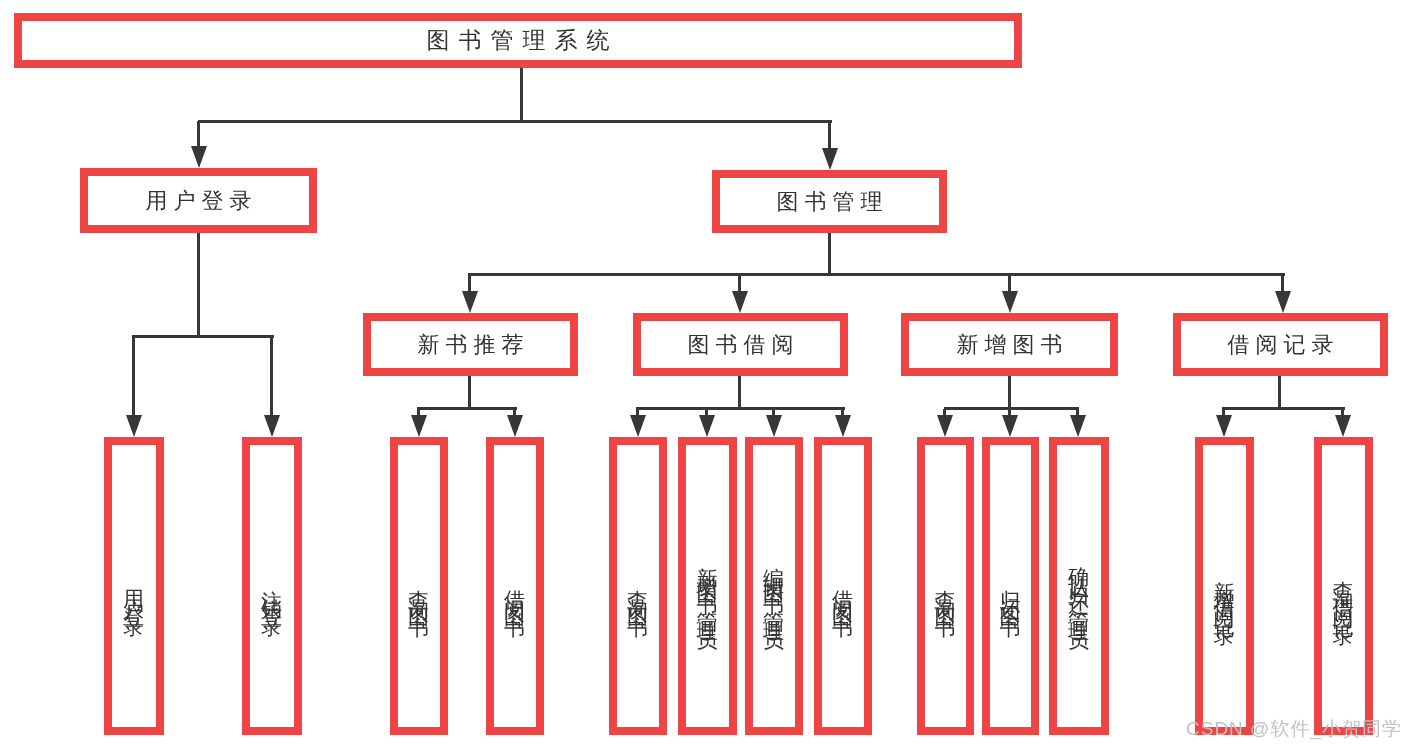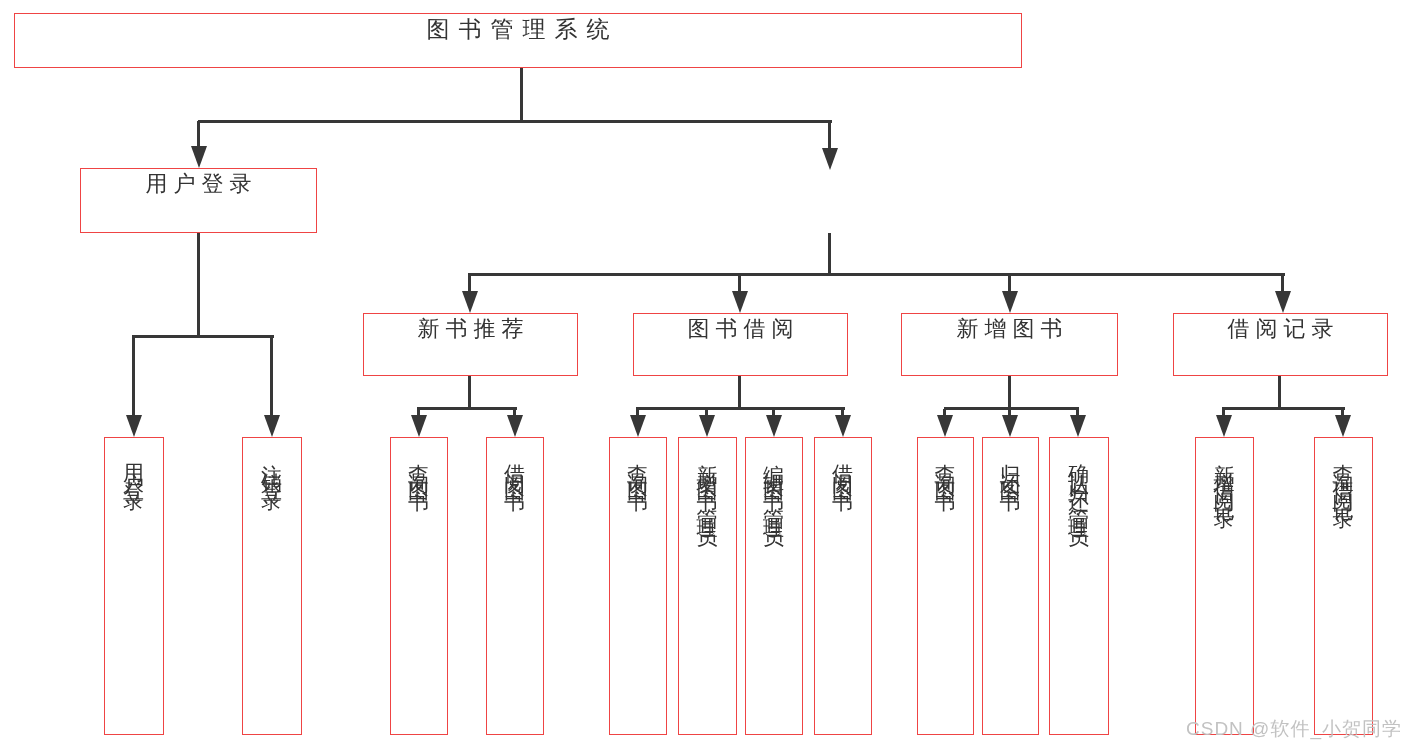--- a/index.html
+++ b/index.html
@@ -1,22 +1,22 @@
 <!DOCTYPE html>
 <html><head>
 <meta charset="utf-8">
 <style>
   html,body{margin:0;padding:0;background:#ffffff;}
   .canvas{
     position:relative;width:1405px;height:747px;background:#ffffff;
     font-family:"Liberation Sans",sans-serif;color:#333333;overflow:hidden;
   }
   .box{
-    position:absolute;background:#ffffff;border:1px solid #ef4444;
-    box-sizing:border-box;display:flex;justify-content:center;
+    position:absolute;background:#ffffff;border:8px solid #ef4444;
+    box-sizing:border-box;display:flex;align-items:center;justify-content:center;
     z-index:2;
   }
   .title-label{font-size:23px;letter-spacing:9px;padding-left:9px;white-space:nowrap;}
   .hlabel{font-size:22px;letter-spacing:6px;padding-left:6px;white-space:nowrap;}
   .vlabel{
     writing-mode:vertical-rl;text-orientation:mixed;
     font-size:21px;letter-spacing:9px;padding-top:9px;line-height:1;
   }
   .ln{position:absolute;background:#373737;z-index:1;}
   .tri{
@@ -33,20 +33,23 @@
 <body>
 
 <div class="canvas">
 
   <div class="box" style="left:14px;top:13px;width:1008px;height:55px">
     <span class="title-label">图书管理系统</span>
   </div>
 
   <div class="box" style="left:80px;top:168px;width:237px;height:65px">
     <span class="hlabel">用户登录</span>
+  </div>
+  <div class="box" style="left:712px;top:170px;width:235px;height:63px">
+    <span class="hlabel">图书管理</span>
   </div>
 
   <div class="box" style="left:363px;top:313px;width:215px;height:63px">
     <span class="hlabel">新书推荐</span>
   </div>
   <div class="box" style="left:633px;top:313px;width:215px;height:63px">
     <span class="hlabel">图书借阅</span>
   </div>
   <div class="box" style="left:901px;top:313px;width:217px;height:63px">
     <span class="hlabel">新增图书</span>

